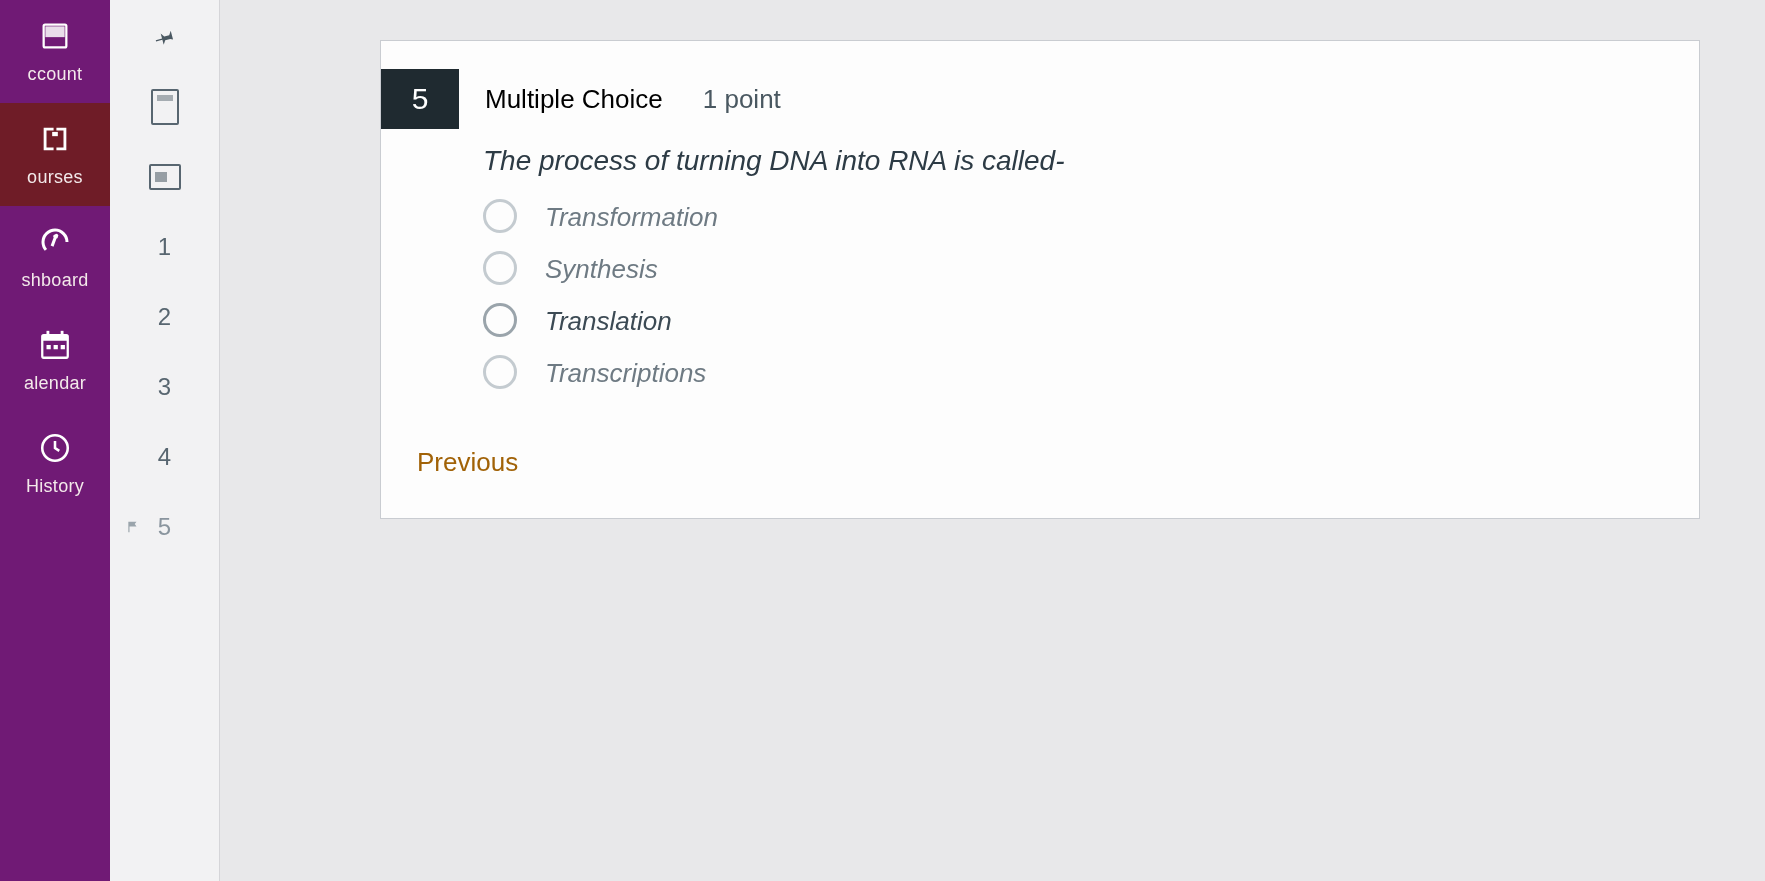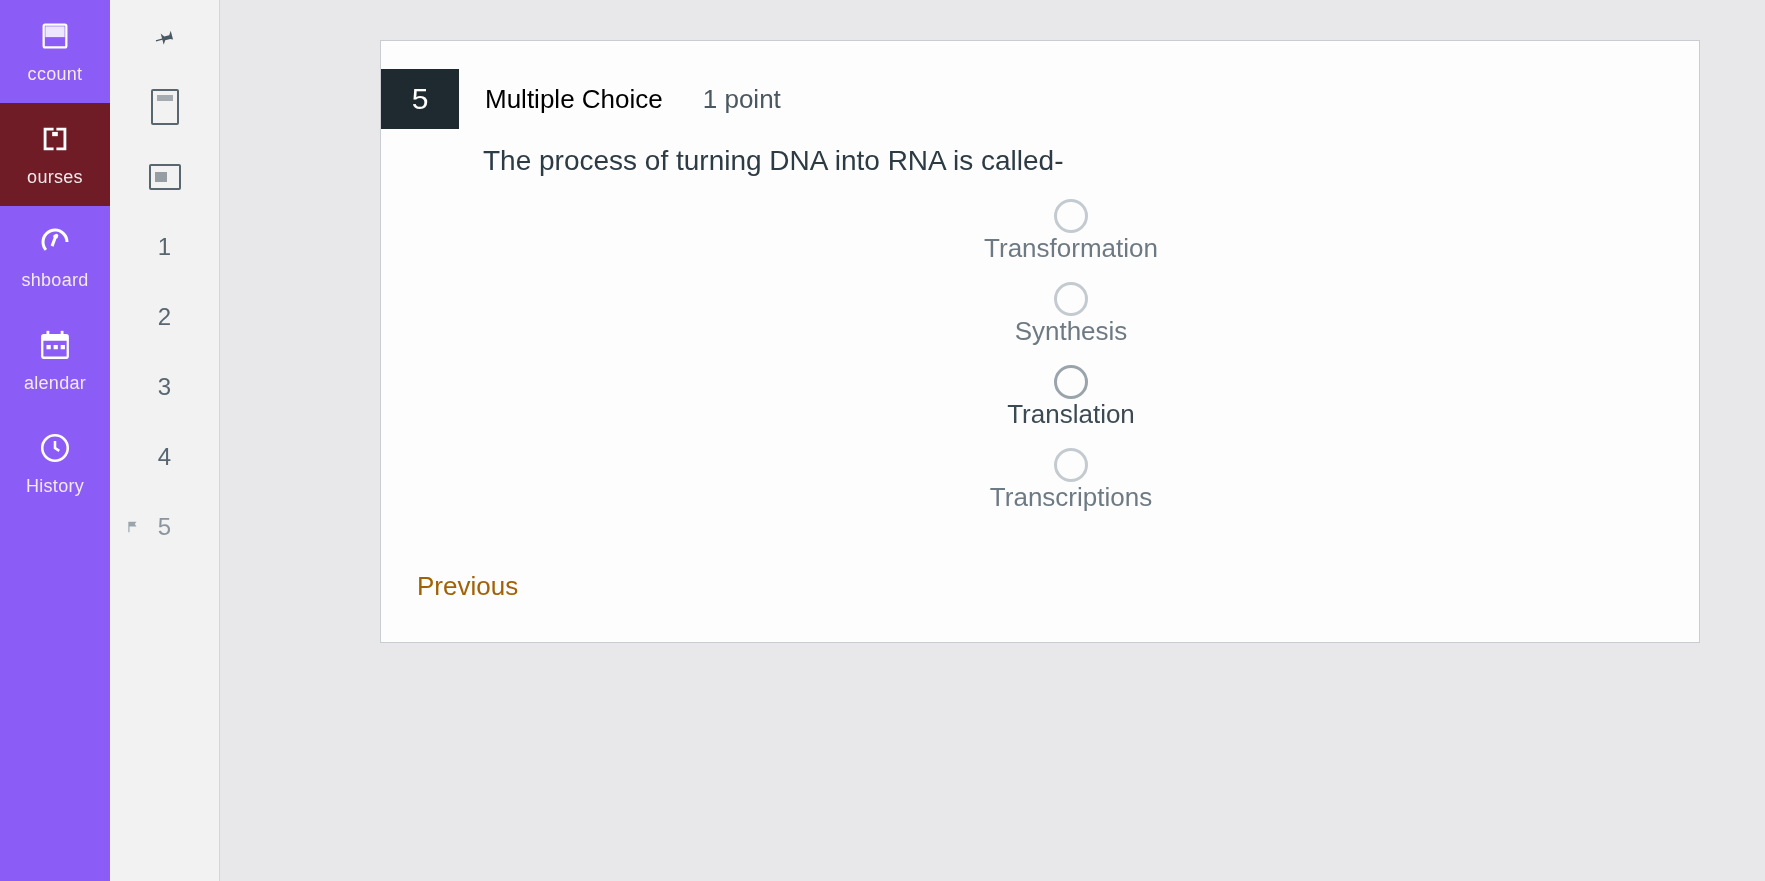--- a/index.html
+++ b/index.html
@@ -2,21 +2,21 @@
 <html><head>
 <meta charset="utf-8">
 <style>
 * { box-sizing: border-box; margin: 0; padding: 0; }
 html, body { height: 100%; font-family: -apple-system, "Segoe UI", Helvetica, Arial, sans-serif; }
 body { display: flex; background: #e8e8ea; color: #2d3b45; overflow: hidden; }
 
 
 .global-nav {
   width: 110px;
-  background: #8b5cf6;
+  background: #701a75;
   color: #fff;
   display: flex;
   flex-direction: column;
   align-items: center;
   padding-top: 0;
   flex: 0 0 auto;
 }
 .global-nav .nav-item {
   width: 100%;
   text-align: center;
@@ -89,29 +89,28 @@
   width: 78px; height: 60px;
   background: #1f2a30;
   color: #fff;
   font-size: 30px;
   display: flex; align-items: center; justify-content: center;
   margin-left: 0;
 }
 .q-type { font-size: 26px; color: #000000; }
 .q-points { font-size: 26px; color: #4a5861; margin-left: 14px; text-align: right; }
 
-.q-body { padding: 6px 40px 10px 102px; }
+.q-body { padding: 6px 40px 10px 102px; font-style: italic; }
 .q-prompt { font-size: 28px; color: #2d3b45; margin-bottom: 22px; }
 
 .options { display: flex; flex-direction: column; gap: 18px; }
 .option-row {
-  display: flex; align-items: center; 
+  display: flex; align-items: flex-end; gap: 28px;
   font-size: 26px; color: #3c4a54;
   cursor: pointer;
-  flex-direction: column;
 }
 .radio {
   width: 34px; height: 34px; border: 3px solid #9aa4ab; border-radius: 50%;
   flex: 0 0 auto;
 }
 .option-row.dim .radio { border-color: #c4cbd0; }
 .option-row.dim { color: #6e7a83; }
 
 .q-footer { padding: 48px 40px 0 36px; }
 .prev-btn {

